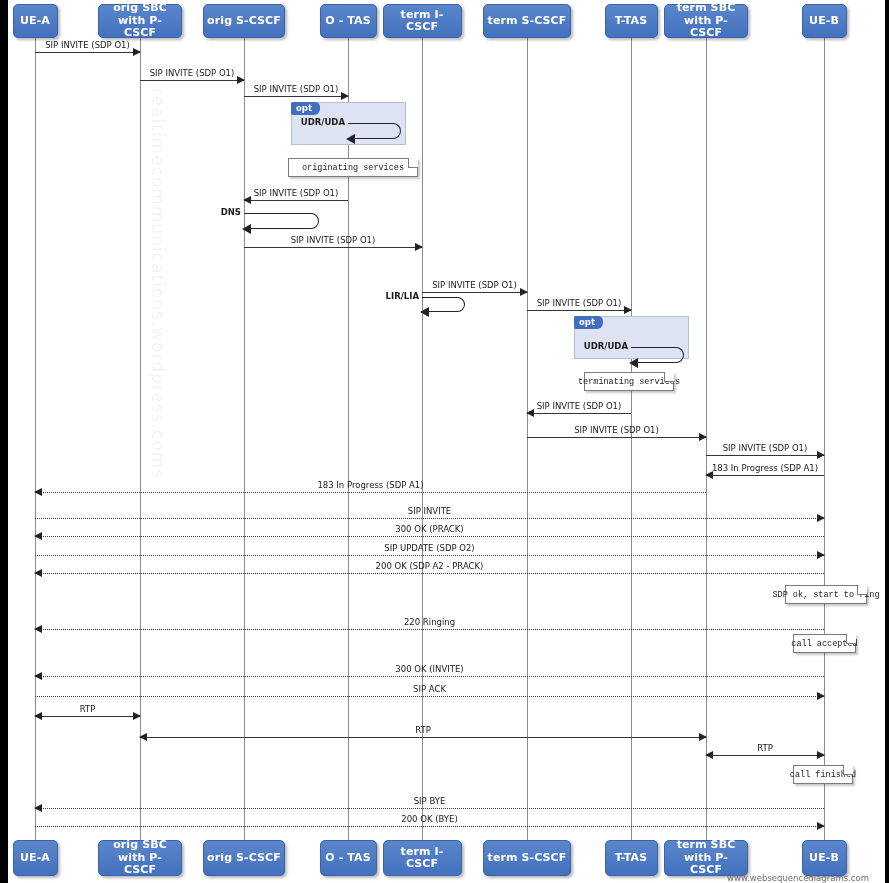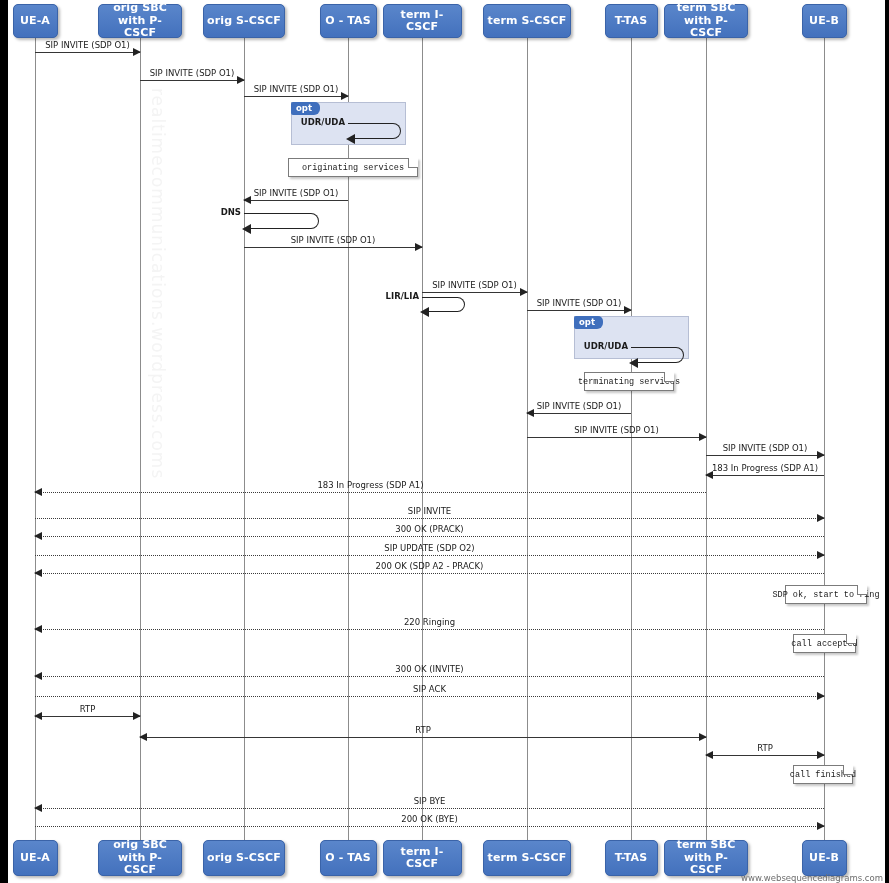--- a/index.html
+++ b/index.html
@@ -104,21 +104,21 @@
   }
 
   #wm-vert{
     position:absolute;left:148px;top:88px;
     font-size:17px;color:#f4f4f4;
     writing-mode:vertical-rl;
     letter-spacing:1px;white-space:nowrap;
     user-select:none;
   }
   #wm-foot{
-    position:absolute;right:6px;bottom:0px;
+    position:absolute;right:20px;bottom:0px;
     font-size:8.5px;color:#6d6d6d;
   }
 </style>
 </head>
 <body>
 
 <div id="page">
   <div id="gutter"></div>
   <div id="gutter-r"></div>
 

